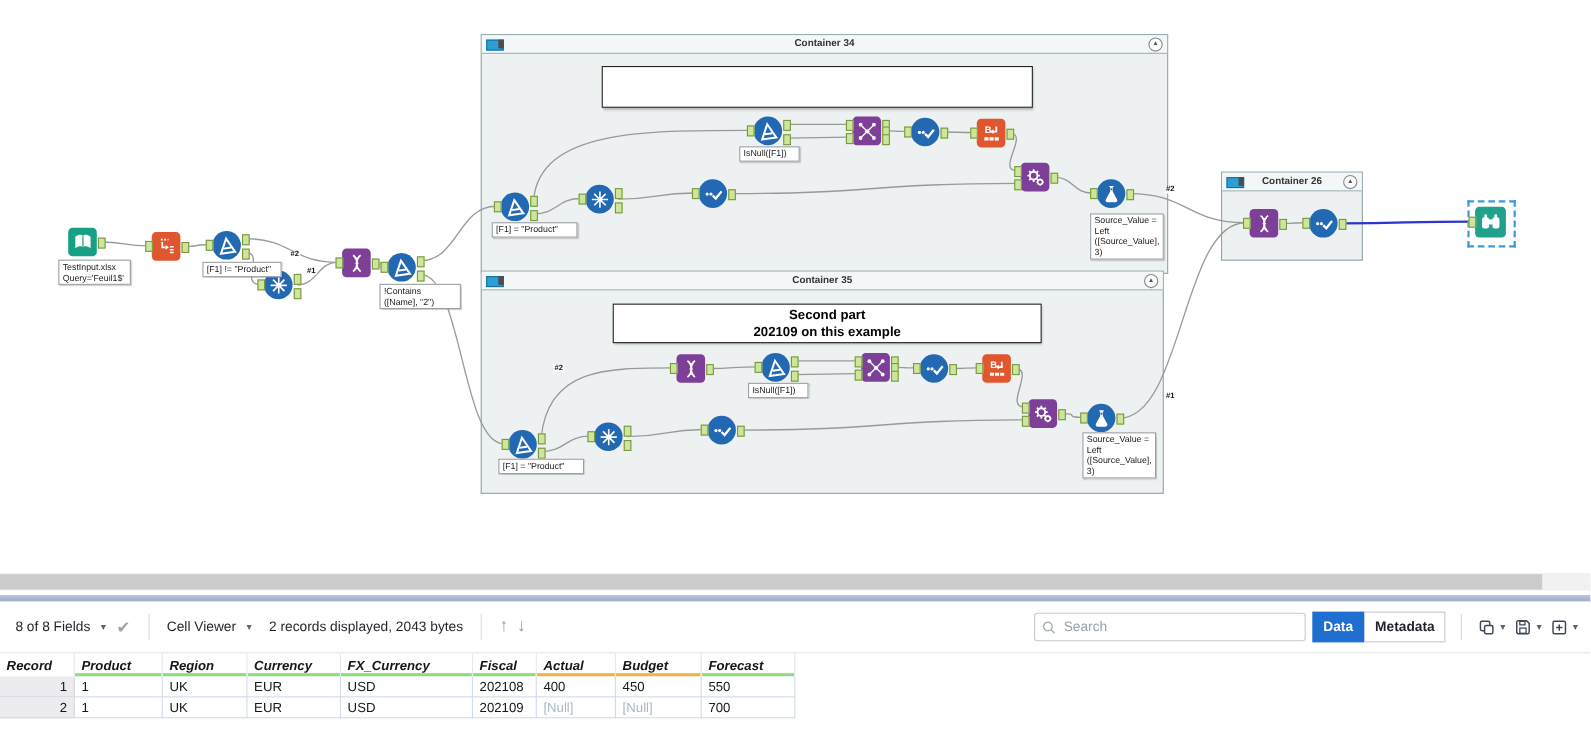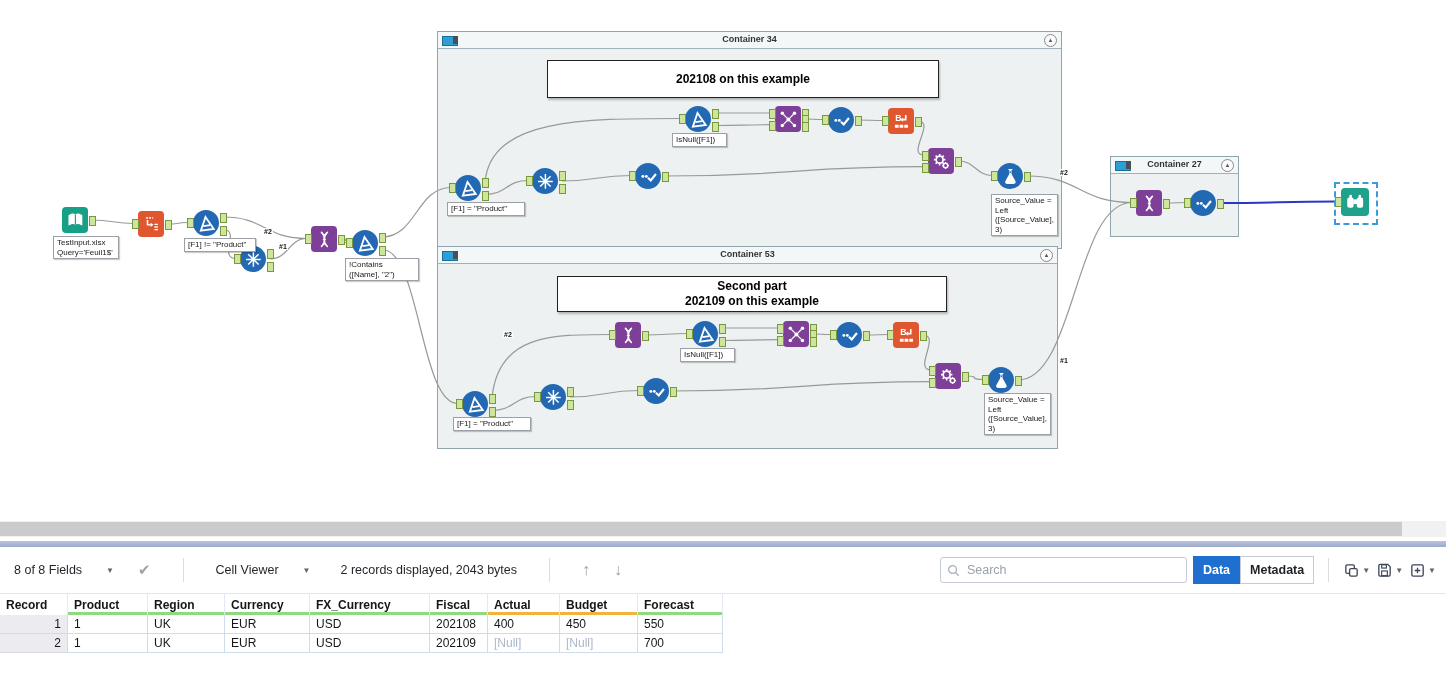--- a/index.html
+++ b/index.html
@@ -28,39 +28,39 @@
   .sel-rect{position:absolute;border:2px dashed #3b9ad9;z-index:3;background:transparent;}
   
   .hscroll{position:absolute;left:0;top:521px;width:1446px;height:16px;background:#f1f1f1;}
   .hscroll .thumb{position:absolute;left:0;top:1px;height:14px;width:1402px;background:#cbcbcb;}
   .splitter{position:absolute;left:0;top:537px;width:1446px;height:10px;background:#fff;}
   .splitter:after{content:"";position:absolute;left:0;right:0;top:4px;height:6px;background:linear-gradient(#b9c4dd,#9dabc9);}
   
   .results{position:absolute;left:0;top:547px;width:1446px;height:137px;background:#fff;}
   .results-title{height:27px;background:#e9eefb;border-bottom:1px solid #d6dcec;font-size:11px;color:#3a3f47;display:flex;align-items:center;padding-left:6px;}
   .toolbar{position:relative;height:46px;background:#fff;border-bottom:1px solid #e3e6ea;}
-  .tb-left{position:absolute;left:14px;top:0;height:46px;display:flex;align-items:center;gap:24px;}
+  .tb-left{position:absolute;left:14px;top:0;height:46px;display:flex;align-items:center;gap:8px;}
   .tb-text{font-size:12.5px;color:#1f2328;}
   .caret{font-size:8px;color:#5a6472;}
   .tb-check{font-size:15px;color:#9aa2ab;}
   .tb-sep{width:1px;height:24px;background:#d9dde2;margin:0 8px;}
   .tb-arrow{font-size:16px;color:#9aa1a8;}
   .tb-right{position:absolute;right:10px;top:0;height:46px;display:flex;align-items:center;gap:6px;}
   .searchbox{width:233px;height:24px;border:1px solid #c4cbd4;border-radius:3px;display:flex;align-items:center;padding:0 6px;gap:5px;background:#fff;}
   .searchbox input{border:none;outline:none;flex:1;font-size:12.5px;color:#333;font-family:"Liberation Sans",sans-serif;}
   .searchbox input::placeholder{color:#98a1ad;}
   .btn-data{height:26px;padding:0 9px;color:#fff;font-size:12.5px;font-weight:bold;display:flex;align-items:center;border:1px solid transparent;}
   .btn-meta{height:26px;padding:0 9px;background:#fff;color:#1f2328;font-size:12.5px;font-weight:bold;display:flex;align-items:center;border:1px solid #c4cbd4;}
   .icon-btn{display:flex;align-items:center;gap:2px;color:#3c4656;}
   
   #grid{position:relative;font-size:12px;color:#14171a;}
   .g-row{display:flex;height:19px;}
   .g-head{height:21px;}
   .g-cell{box-sizing:border-box;border-right:1px solid #cfdcec;border-bottom:1px solid #cfdcec;padding:0 6px;display:flex;align-items:center;overflow:hidden;white-space:nowrap;}
-  .g-head .g-cell{font-weight:bold;border-bottom:none;position:relative;border-right:1px solid #e2e9f2;}
+  .g-head .g-cell{font-weight:bold;border-bottom:none;position:relative;border-right:1px solid #e2e9f2;font-style:italic;}
   .g-head .g-cell .ul{position:absolute;left:0;right:0;bottom:0;height:3px;}
   .rec-cell{background:#ebebf0;justify-content:flex-end;border-right:1px solid #d8d8de;border-bottom:1px solid #d8d8de;}
   .null-val{color:#a9b8ca;}
 </style>
 </head>
 <body>
 
 <div class="app">
   <div id="canvas">
     <svg id="wires" width="1446" height="521">
@@ -101,33 +101,32 @@
   <div class="container-box" style="left: 437px; top: 31px; width: 623px; height: 216px;">
         <div class="container-head">
       <div class="container-toggle"></div>
       <div class="container-title">Container 34</div>
       <div class="container-collapse">▲</div>
     </div>
       </div>
       <div class="container-box" style="left: 437px; top: 246px; width: 619px; height: 201px;">
         <div class="container-head">
       <div class="container-toggle"></div>
-      <div class="container-title">Container 53</div>
+      <div class="container-title">Container 35</div>
       <div class="container-collapse">▲</div>
     </div>
       </div>
       <div class="container-box" style="left: 1110px; top: 156px; width: 127px; height: 79px;">
         <div class="container-head">
       <div class="container-toggle"></div>
-      <div class="container-title">Container 27</div>
+      <div class="container-title">Container 26</div>
       <div class="container-collapse">▲</div>
     </div>
       </div>
       <div class="comment-box" style="left: 547px; top: 60px; width: 390px; height: 36px;">
-        <div>202108 on this example</div>
       </div>
       <div class="comment-box" style="left: 557px; top: 276px; width: 388px; height: 34px;">
         <div>Second part</div>
         <div>202109 on this example</div>
       </div>
       <div class="tool square" style="left: 62px; top: 207px; width: 26px; height: 26px;">
         <div class="body" style="background: rgb(22, 160, 133);">
           <svg viewBox="0 0 24 24">
             <path d="M4 6 C8 3.5 10.5 3.5 12 5.5 C13.5 3.5 16 3.5 20 6 L20 18 C16 15.5 13.5 15.5 12 17.5 C10.5 15.5 8 15.5 4 18 Z" fill="#fff"></path>
             <path d="M12 5.5 L12 17.5" stroke="#16a085" stroke-width="1.3"></path>

